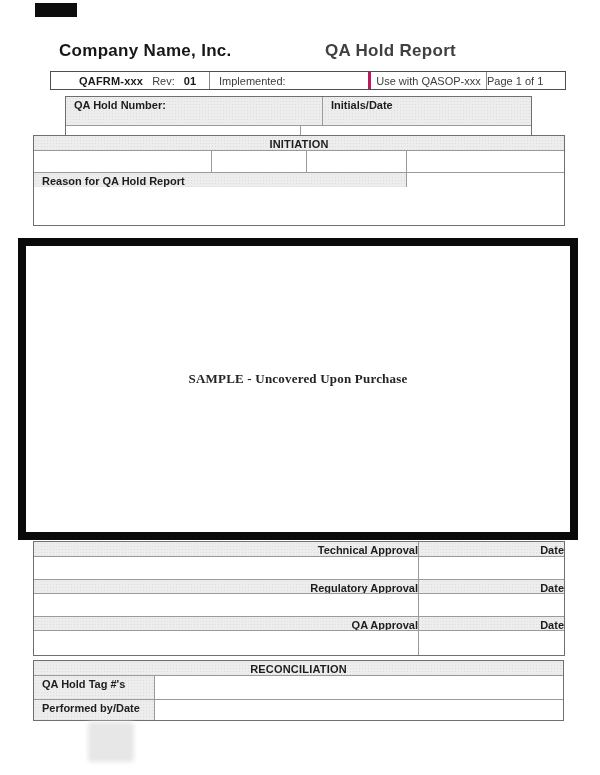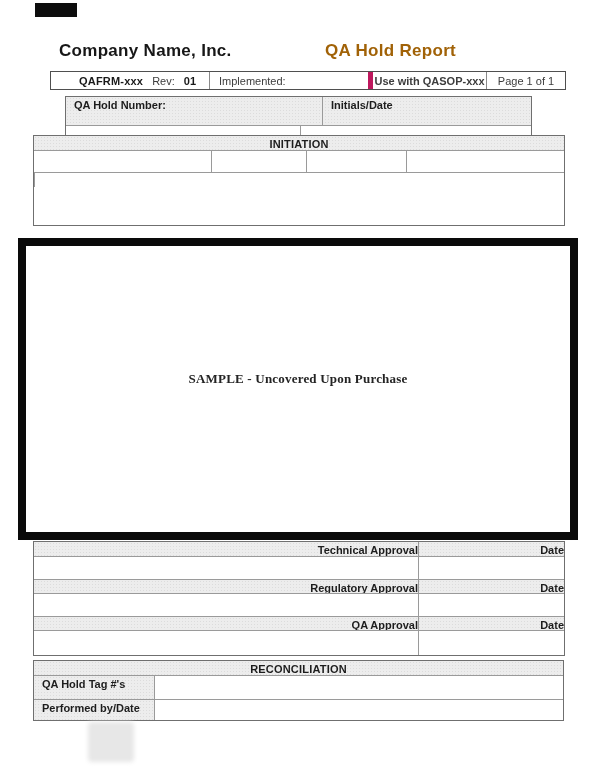--- a/index.html
+++ b/index.html
@@ -13,31 +13,31 @@
     background-color:#ededed;
     background-image:radial-gradient(#dcdcdc 0.5px, rgba(0,0,0,0) 0.6px);
     background-size:3px 3px;
   }
   
   .corner-mark{left:35px;top:3px;width:42px;height:14px;background:#0d0d0d;}
   .bottom-smudge{left:88px;top:722px;width:46px;height:40px;background:#e7e7e7;border-radius:4px;filter:blur(2px);}
 
   
   .company{left:59px;top:41px;font-size:17px;font-weight:bold;letter-spacing:0.3px;color:#171717;}
-  .report-title{left:325px;top:41px;font-size:17px;font-weight:bold;letter-spacing:0.3px;color:#a16207;}
+  .report-title{left:325px;top:41px;font-size:17px;font-weight:bold;letter-spacing:0.3px;color:#404040;}
 
   
   .meta{left:50px;top:71px;width:498px;height:17px;border:1px solid #4f4f4f;display:flex;font-size:11px;color:#3c3c3c;padding-left:16px;}
   .meta .cell{display:flex;align-items:center;box-sizing:border-box;height:100%;}
   .meta .c1{width:142px;padding-left:12px;gap:9px;}
   .meta .c1 .form-no{font-weight:bold;color:#191919;letter-spacing:0.2px;}
   .meta .c1 .rev-val{font-weight:bold;color:#191919;}
   .meta .c2{width:159px;padding-left:9px;border-left:1px solid #8a8a8a;}
-  .meta .c3{width:118px;justify-content:center;border-left:5px solid #be185d;font-weight:bold;}
-  .meta .c4{flex:1;justify-content:center;border-left:1px solid #8a8a8a;}
+  .meta .c3{width:118px;justify-content:center;border-left:3px solid #be185d;}
+  .meta .c4{flex:1;border-left:1px solid #8a8a8a;}
 
   
   .tbl{box-sizing:border-box;border:1px solid #6f6f6f;font-size:11px;}
   .row{position:relative;box-sizing:border-box;display:flex;}
   .row + .row{border-top:1px solid #9a9a9a;}
   .lbl{font-weight:bold;color:#1d1d1d;}
   .cellpad{padding:2px 0 0 8px;box-sizing:border-box;}
   .vline{border-left:1px solid #9a9a9a;box-sizing:border-box;}
 
   
@@ -133,20 +133,21 @@
       <span class="sec-label">Section 1:</span>
       <span class="sec-title">INITIATION</span>
     </div>
     <div class="row empty-row">
       <div class="col-a"></div>
       <div class="col-b vline"></div>
       <div class="col-c vline"></div>
       <div class="col-d vline"></div>
     </div>
     <div class="row reason-row">
+      <div class="reason-left cellpad lbl shade">Reason for QA Hold Report</div>
       <div class="reason-right vline"></div>
     </div>
     <div class="row tail"></div>
   </div>
 
   <div class="abs sample-box">
     <span class="sample-text">SAMPLE - Uncovered Upon Purchase</span>
   </div>
 
   <div class="abs tbl approvals">

